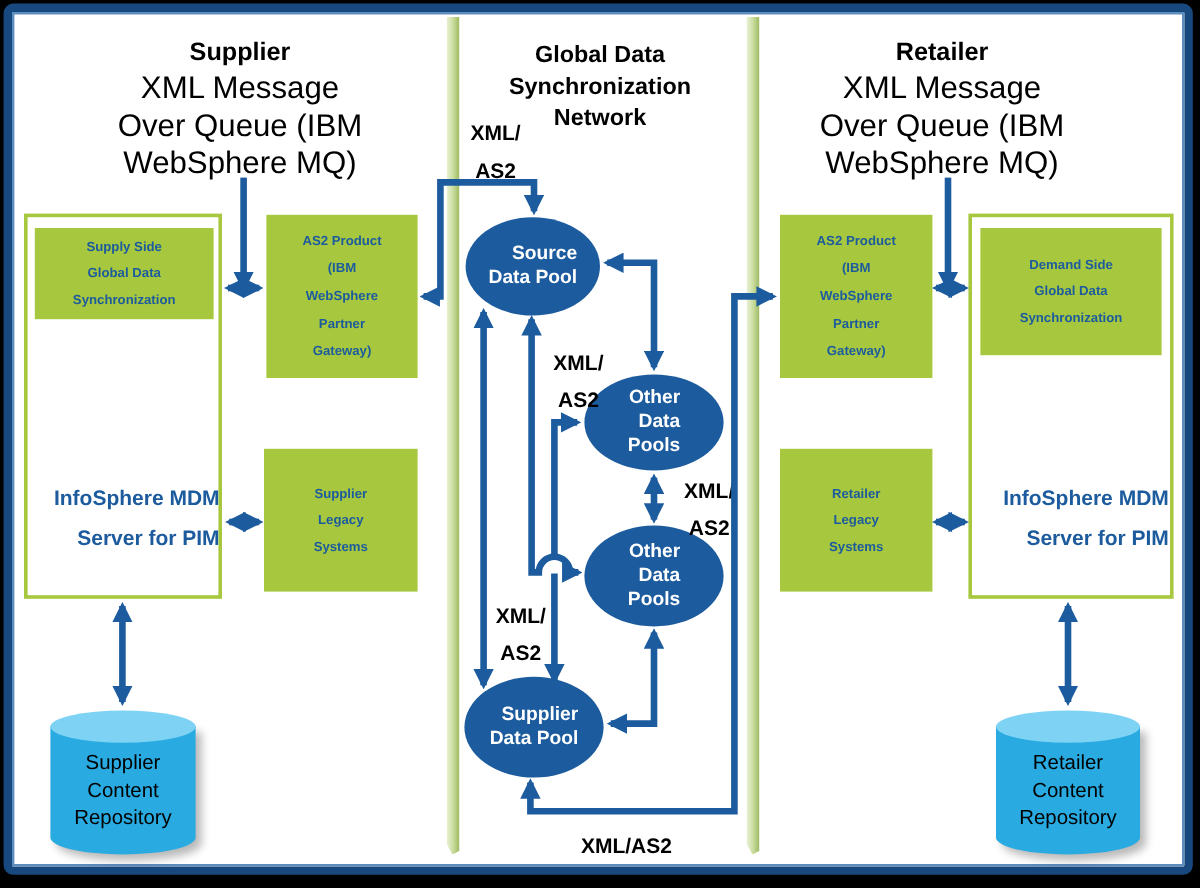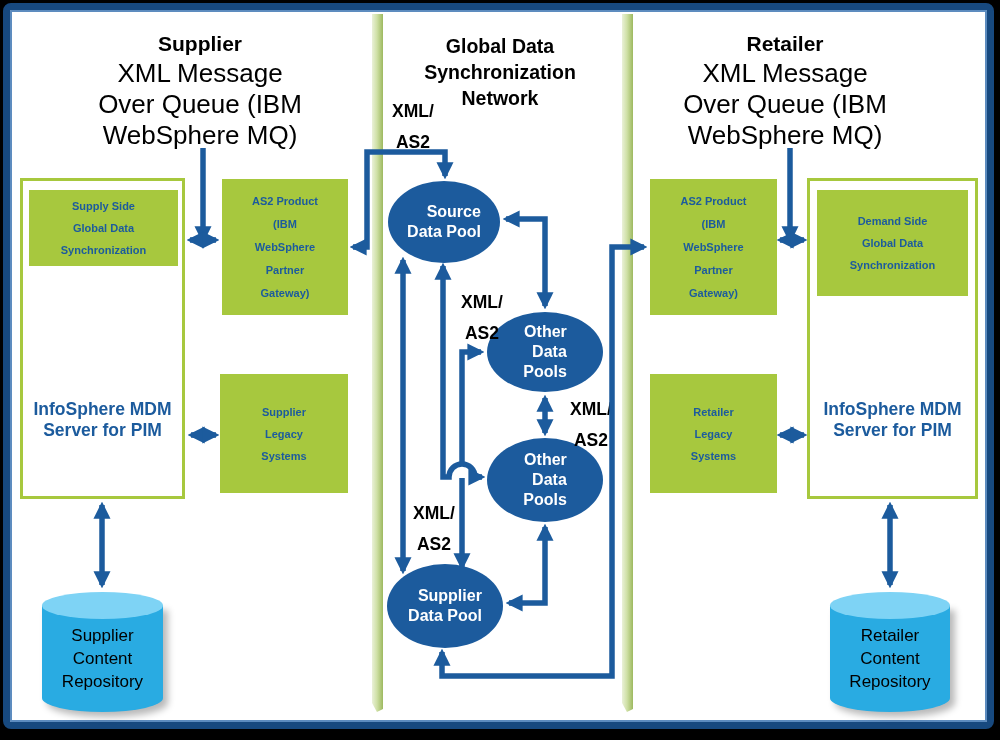--- a/index.html
+++ b/index.html
@@ -27,22 +27,22 @@
   .wbox{position:absolute;background:#fff;border:3px solid var(--c-green,#a7c83e);z-index:3;box-sizing:border-box;}
   #wbox-left{left:20px;top:178px;width:165px;height:321px;}
   #wbox-right{left:807px;top:178px;width:171px;height:321px;}
   #box-supply{left:29px;top:190px;width:149px;height:76px;}
   #box-as2-l{left:222px;top:179px;width:126px;height:136px;line-height:23px;}
   #box-legacy-l{left:220px;top:374px;width:128px;height:119px;}
   #box-demand{left:817px;top:190px;width:151px;height:106px;}
   #box-as2-r{left:650px;top:179px;width:127px;height:136px;line-height:23px;}
   #box-legacy-r{left:650px;top:374px;width:127px;height:119px;}
 
-  .mdm{position:absolute;color:var(--c-blue,#1c5b9d);font-weight:700;font-size:17.5px;line-height:21px;
-       text-align:center;z-index:4;}
+  .mdm{position:absolute;color:var(--c-blue,#1c5b9d);font-weight:700;font-size:17.5px;line-height:33px;
+       text-align:right;z-index:4;}
   #lbl-mdm-l{left:22px;top:399px;width:161px;}
   #lbl-mdm-r{left:811px;top:399px;width:163px;}
 
   .pool{position:absolute;border-radius:50%;background:var(--c-blue,#1c5b9d);color:#fff;
         font-weight:700;font-size:16px;line-height:20px;text-align:right;
         display:flex;align-items:center;justify-content:center;z-index:3;}
   #el-source{left:388px;top:181px;width:112px;height:82px;}
   #el-other1{left:487px;top:312px;width:116px;height:80px;}
   #el-other2{left:487px;top:438px;width:116px;height:84px;}
   #el-recipient{left:387px;top:564px;width:116px;height:84px;}
@@ -136,20 +136,21 @@
 Data Pool</div>
 
   <div class="xml-label t" id="lab1">XML/
 AS2</div>
   <div class="xml-label t" id="lab2">XML/
 AS2</div>
   <div class="xml-label t" id="lab3">XML/
 AS2</div>
   <div class="xml-label t" id="lab4">XML/
 AS2</div>
+  <div class="xml-label t" id="lab5">XML/AS2</div>
 
   <div class="cyl" id="cyl-l">
     <div class="cyl-body t">Supplier
 Content
 Repository</div>
     <div class="cyl-top"></div>
   </div>
   <div class="cyl" id="cyl-r">
     <div class="cyl-body t">Retailer
 Content

